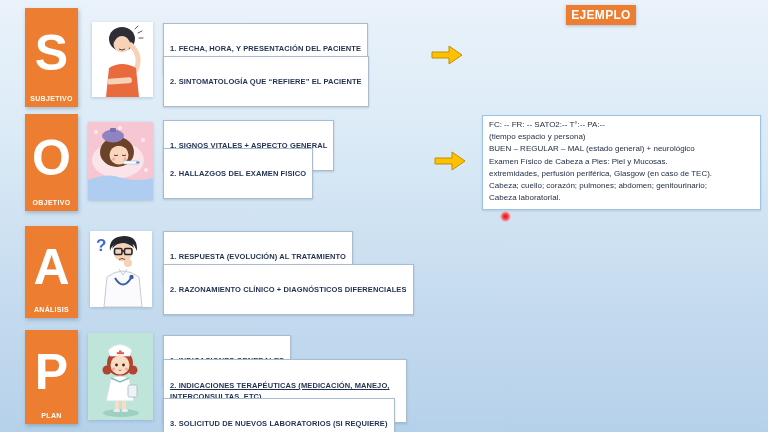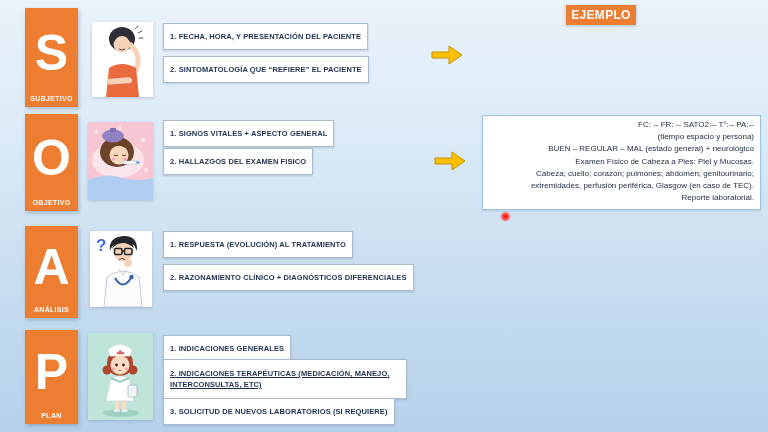--- a/index.html
+++ b/index.html
@@ -12,30 +12,30 @@
     position:absolute;background:#ED7D31;color:#fff;text-align:center;
     box-shadow:1px 2px 4px rgba(90,110,140,.4);
     display:flex;align-items:center;justify-content:center;
   }
   .letter{font-weight:bold;font-size:50px;line-height:1;margin-top:-10px;}
   .letter-label{position:absolute;bottom:5px;left:0;width:100%;font-size:7px;font-weight:bold;letter-spacing:.3px;}
   .illus{position:absolute;overflow:hidden;box-shadow:0 1px 3px rgba(90,110,140,.3);}
   .illus svg{display:block;}
   .item-box{
     position:absolute;background:#fff;border:1px solid #a9bccd;color:#1f3050;
-    font-size:7.5px;font-weight:bold;padding:8px 6px;white-space:nowrap;
+    font-size:7.5px;font-weight:bold;padding:20px 6px;white-space:nowrap;
     box-shadow:0 1px 2px rgba(80,100,130,.25);letter-spacing:.1px;
   }
   .item-box.wrap{white-space:normal;line-height:11px;text-decoration:underline;}
   .example-box{
     position:absolute;background:#fff;border:1px solid #9dc3e6;color:#1c2940;
     font-size:8px;padding:3px 6px;box-shadow:0 1px 2px rgba(80,100,130,.2);
   }
   .example-box .ln{white-space:nowrap;line-height:13px;}
-  .example-box.tall .ln{line-height:12.2px;text-align:right;}
+  .example-box.tall .ln{line-height:12.2px;}
   .ejemplo{
     position:absolute;background:#ED7D31;color:#fff;font-weight:bold;font-size:12px;
     display:flex;align-items:center;justify-content:center;
     box-shadow:0 1px 3px rgba(90,110,140,.4);letter-spacing:.3px;
   }
   .arrow{position:absolute;}
   .laser-dot{
     position:absolute;width:11px;height:11px;border-radius:50%;
     background:radial-gradient(circle,#e01414 0%,#ff4444 35%,rgba(255,90,90,.35) 60%,rgba(255,90,90,0) 75%);
   }
@@ -117,23 +117,23 @@
     <svg width="32" height="20" viewBox="0 0 32 20">
       <path d="M1,7 h17 v-6 l13,9 -13,9 v-6 h-17 z" fill="#FFC000" stroke="#BF9000" stroke-width="1"></path>
     </svg>
   </div>
 
   <div class="example-box tall" style="left:482px;top:115px;width:265px;height:87px">
     <div class="ln">FC: -- FR: -- SATO2:--  T°:-- PA:--</div>
     <div class="ln">(tiempo espacio y persona)</div>
     <div class="ln">BUEN – REGULAR – MAL (estado general) + neurológico</div>
     <div class="ln">Examen Físico de Cabeza a Pies: Piel y Mucosas.</div>
+    <div class="ln">extremidades, perfusión periférica, Glasgow (en caso de TEC).</div>
     <div class="ln">Cabeza; cuello; corazón; pulmones; abdomen; genitourinario;</div>
-    <div class="ln">extremidades, perfusión periférica, Glasgow (en caso de TEC).</div>
-    <div class="ln">Reporte laboratorial.</div>
+    <div class="ln">Cabeza laboratorial.</div>
   </div>
 
   <div class="laser-dot" style="left:500px;top:211px"></div>
 
   <div class="letter-box" style="left:25px;top:226px;width:53px;height:92px">
     <div class="letter">A</div>
     <div class="letter-label">ANÁLISIS</div>
   </div>
 
   <div class="illus" style="left:90px;top:231px;width:62px;height:76px">

